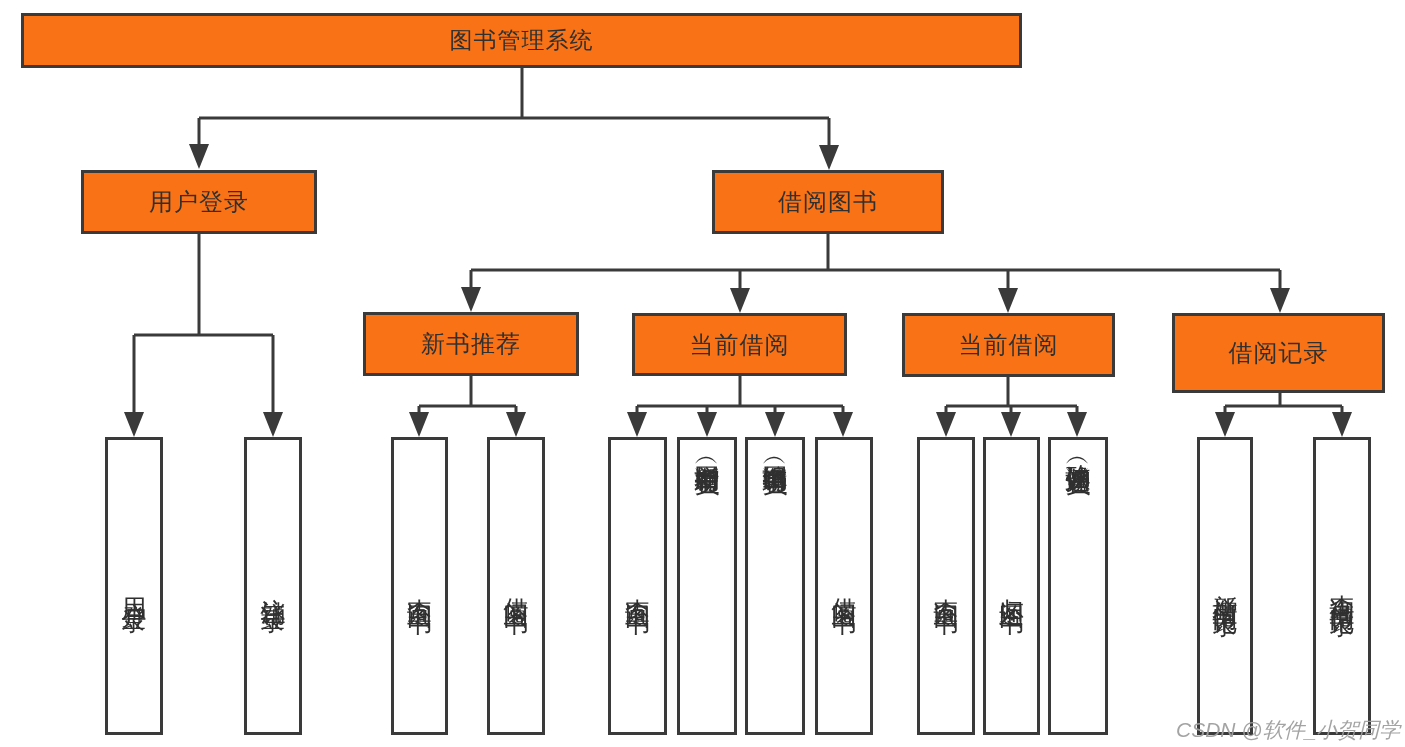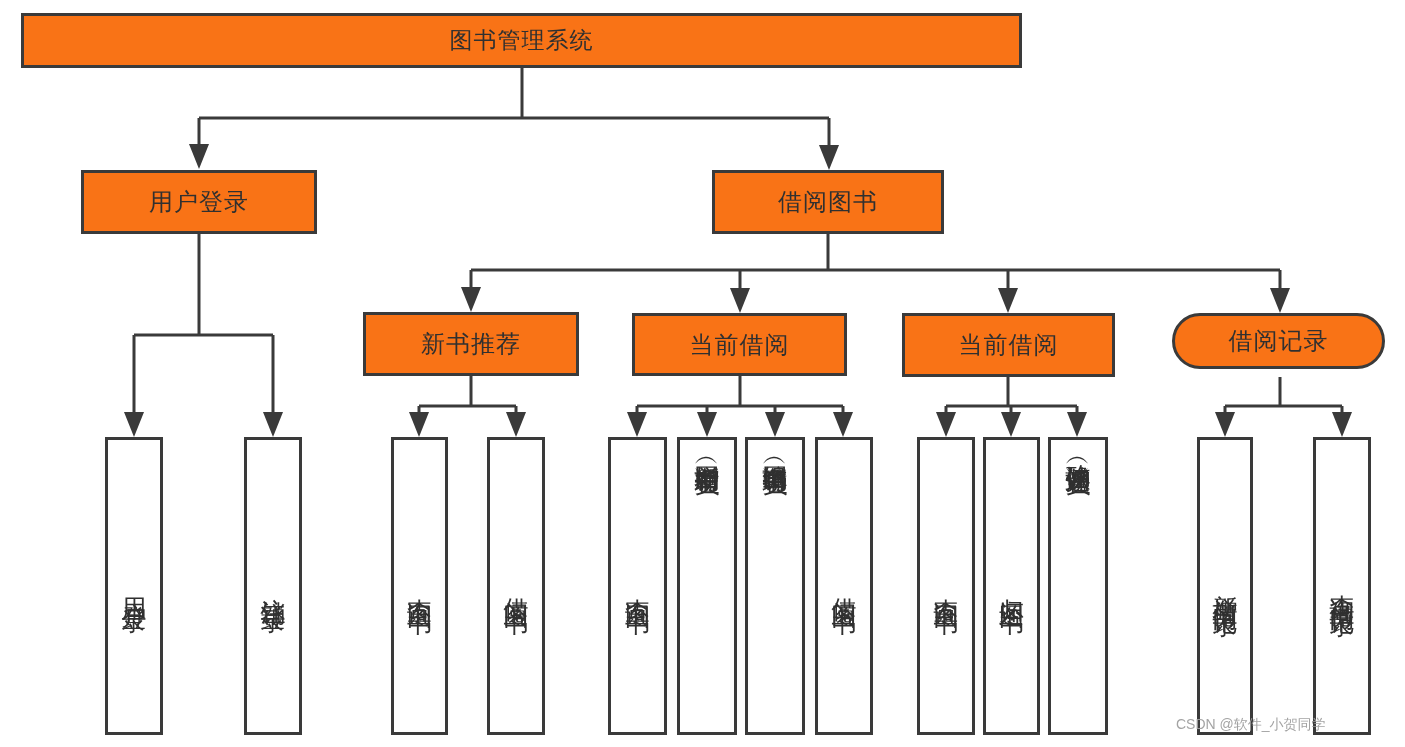--- a/index.html
+++ b/index.html
@@ -49,24 +49,25 @@
   .connector path {
     fill: none;
     stroke: #3a3a3a;
     stroke-width: 3;
   }
   .connector polygon { fill: #3a3a3a; stroke: none; }
   .watermark {
     position: absolute;
     left: 1176px;
     top: 716px;
-    font-size: 14px;
+    font-size: 21px;
     color: rgba(158, 158, 158, 0.95);
     white-space: nowrap;
     z-index: 5;
+    font-style: italic;
   }
 </style>
 </head>
 <body>
 
 <div class="canvas">
 
   <svg class="connector" width="1405" height="747" viewBox="0 0 1405 747">
 
     <g>
@@ -118,21 +119,21 @@
   </svg>
 
   <div class="hnode root" style="left:21px; top:13px; width:1001px; height:55px;">图书管理系统</div>
 
   <div class="hnode" style="left:81px; top:170px; width:236px; height:64px;">用户登录</div>
   <div class="hnode" style="left:712px; top:170px; width:232px; height:64px;">借阅图书</div>
 
   <div class="hnode" style="left:363px; top:312px; width:216px; height:64px;">新书推荐</div>
   <div class="hnode" style="left:632px; top:313px; width:215px; height:63px;">当前借阅</div>
   <div class="hnode" style="left:902px; top:313px; width:213px; height:64px;">当前借阅</div>
-  <div class="hnode" style="left:1172px; top:313px; width:213px; height:56px;border-radius:31px;">借阅记录</div>
+  <div class="hnode" style="left:1172px; top:313px; width:213px; height:80px;">借阅记录</div>
 
   <div class="vnode" style="left:105px; width:58px;">
     <span>用户登录</span>
     </div>
   <div class="vnode" style="left:244px; width:58px;">
     <span>注销登录</span>
     </div>
   <div class="vnode" style="left:391px; width:57px;">
     <span>查询图书</span>
     </div>

